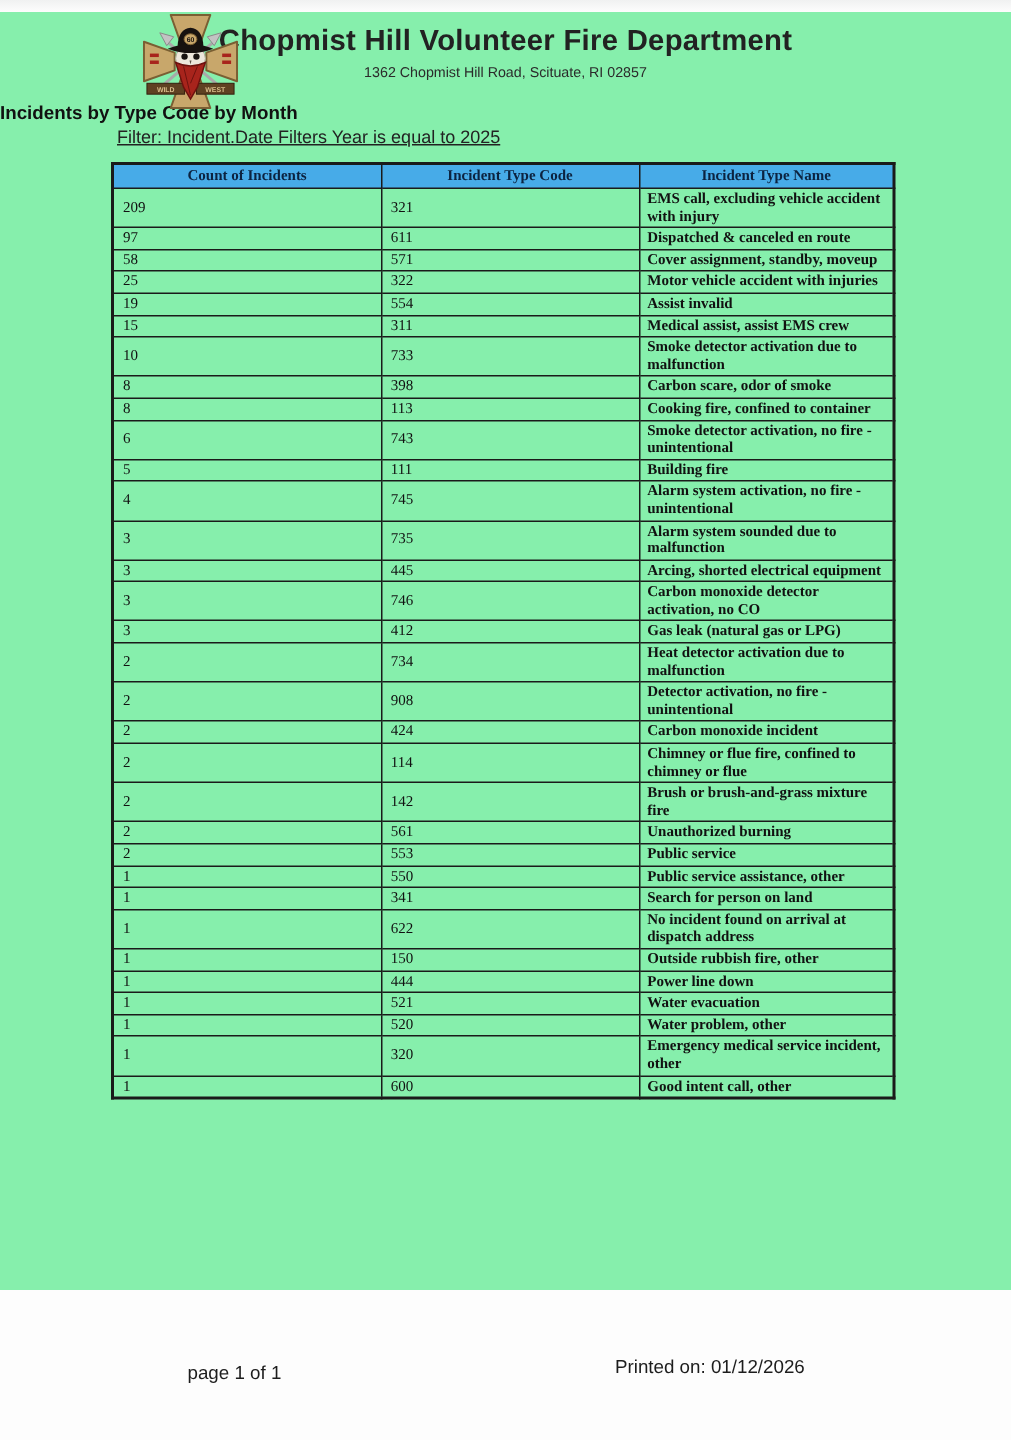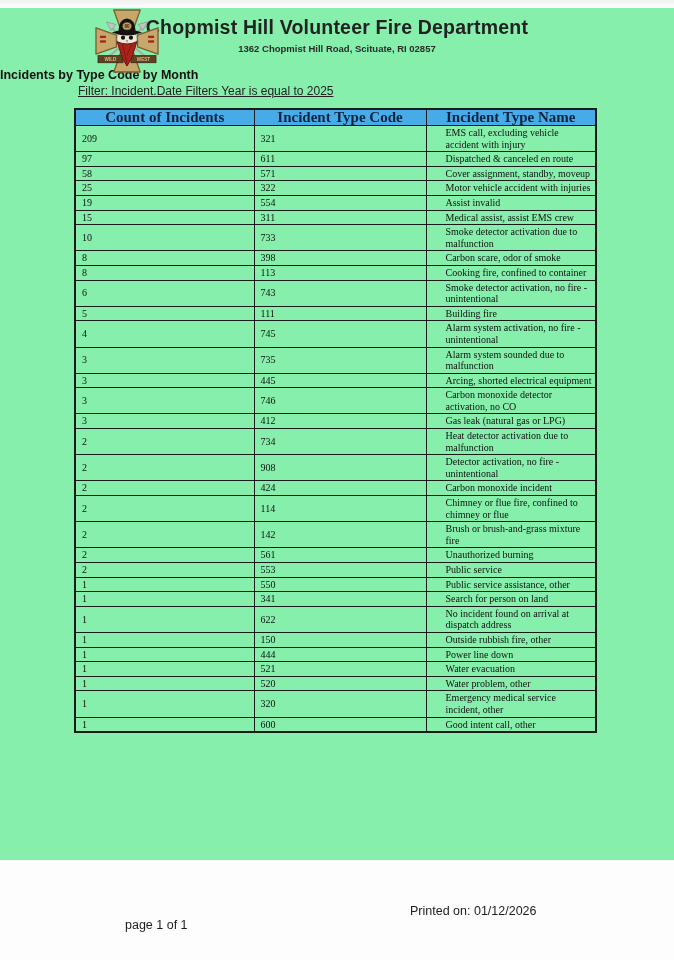--- a/index.html
+++ b/index.html
@@ -8,49 +8,49 @@
     font-family:"Liberation Sans",sans-serif;color:#1a1a1a;
     overflow:hidden;
   }
   .page{position:relative;width:674px;height:860px;background:#86efac;}
   .top-shade{position:absolute;top:0;left:0;right:0;height:8px;
     background:linear-gradient(#f0f1f1,#fdfdfd);}
   .letterhead{position:relative;padding-top:15px;text-align:center;}
   .logo{position:absolute;left:94px;top:8px;width:66px;height:66px;}
   .org-name{font-size:19.5px;font-weight:bold;letter-spacing:.2px;
     color:#222;line-height:24px;}
-  .org-address{margin-top:4px;font-size:9.5px;font-weight:700;
+  .org-address{margin-top:4px;font-size:9.5px;font-weight:400;
     color:#2b2b2b;line-height:12px;}
   .org-contact{margin-top:2px;font-size:9.5px;font-weight:bold;
     color:#1c1c1c;line-height:12px;}
   .org-contact .sep{padding:0 8px;}
   .report-title{margin-top:13px;font-size:12.5px;
     font-weight:bold;line-height:15px;color:#111;}
   .filter-line{margin:1px 0 0 78px;font-size:12px;line-height:15px;color:#222;text-decoration:underline;}
   table.report{
     margin:9px 0 0 74px;border-collapse:collapse;table-layout:fixed;
     width:521px;border:2px solid var(--border,#1a1a1a);
     font-family:"Liberation Serif",serif;
   }
   table.report th{
     background:var(--header-bg,#47abe8);
     color:var(--header-text,#0c2340);
     border:1.5px solid var(--border,#1a1a1a);
-    font-size:15px;font-weight:bold;padding:1px 2px;text-align:center;
+    font-size:10px;font-weight:bold;padding:1px 2px;text-align:center;
     line-height:13px;
   }
   table.report td{
     border:1px solid var(--border,#1a1a1a);
     font-size:10px;line-height:11.6px;vertical-align:middle;
     padding:1px 3px 1px 6px;color:#111;
   }
-  table.report td.cell-name{padding:1px 3px 1px 19px;}
+  table.report td.cell-name{padding:1px 3px 1px 5px;font-weight:bold;}
   col.c-count{width:179px;} col.c-code{width:172px;} col.c-name{width:170px;}
   .footer{position:absolute;top:904px;left:0;width:674px;font-size:12.5px;color:#1d1d1d;}
-  .footer .page-num{position:absolute;left:125px;top:14px;}
+  .footer .page-num{position:absolute;left:125px;top:4px;}
   .footer .printed{position:absolute;left:410px;top:0;}
 </style>
 </head>
 <body>
 
 <div class="page">
   <div class="top-shade"></div>
 
   <header class="letterhead">
     <div class="logo">

